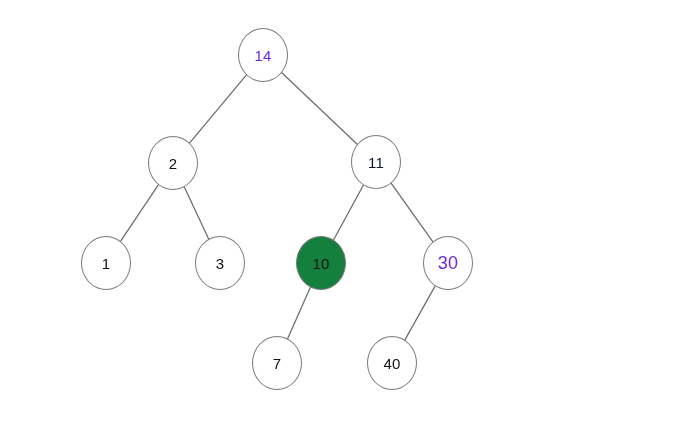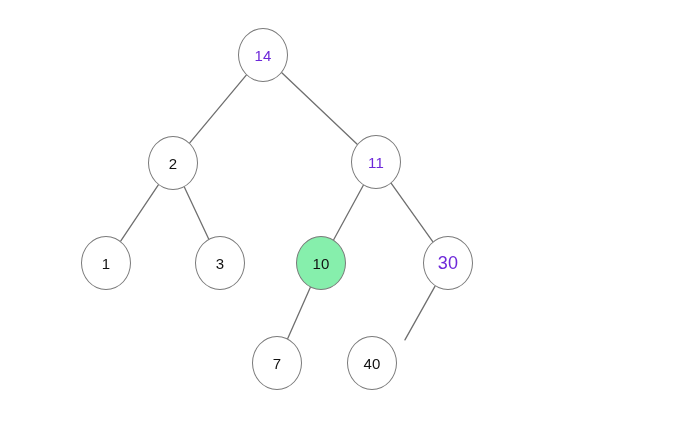--- a/index.html
+++ b/index.html
@@ -56,35 +56,35 @@
       <line x1="310.27" y1="287.39" x2="287.73" y2="338.61" stroke="#6f6f6f" stroke-width="1.3" stroke-linecap="round"></line>
       <line x1="435.06" y1="286.10" x2="404.94" y2="339.90" stroke="#6f6f6f" stroke-width="1.3" stroke-linecap="round"></line>
     </svg>
   <div id="node-layer">
       <div class="tree-node" style="left: 238px; top: 28px; width: 50px; height: 54px; border-color: rgb(122, 122, 122); background: rgb(255, 255, 255); color: #6d28d9; font-size: 15px;">
         <span class="node-label">14</span>
       </div>
       <div class="tree-node" style="left: 148px; top: 136px; width: 50px; height: 54px; border-color: rgb(122, 122, 122); background: rgb(255, 255, 255); color: rgb(17, 17, 17); font-size: 15px;">
         <span class="node-label">2</span>
       </div>
-      <div class="tree-node" style="left: 351px; top: 135px; width: 50px; height: 54px; border-color: rgb(122, 122, 122); background: rgb(255, 255, 255); color: #6d28d9; font-size: 15px;">
+      <div class="tree-node" style="left: 351px; top: 135px; width: 50px; height: 54px; border-color: rgb(122, 122, 122); background: rgb(255, 255, 255); color: #0f172a; font-size: 15px;">
         <span class="node-label">11</span>
       </div>
       <div class="tree-node" style="left: 81px; top: 236px; width: 50px; height: 54px; border-color: rgb(122, 122, 122); background: rgb(255, 255, 255); color: rgb(17, 17, 17); font-size: 15px;">
         <span class="node-label">1</span>
       </div>
       <div class="tree-node" style="left: 195px; top: 236px; width: 50px; height: 54px; border-color: rgb(122, 122, 122); background: rgb(255, 255, 255); color: rgb(17, 17, 17); font-size: 15px;">
         <span class="node-label">3</span>
       </div>
-      <div class="tree-node" style="left: 296px; top: 236px; width: 50px; height: 54px; border-color: rgb(122, 122, 122); background: #86efac; color: rgb(17, 17, 17); font-size: 15px;">
+      <div class="tree-node" style="left: 296px; top: 236px; width: 50px; height: 54px; border-color: rgb(122, 122, 122); background: #15803d; color: rgb(17, 17, 17); font-size: 15px;">
         <span class="node-label">10</span>
       </div>
       <div class="tree-node" style="left: 423px; top: 236px; width: 50px; height: 54px; border-color: rgb(122, 122, 122); background: rgb(255, 255, 255); color: #6d28d9; font-size: 18px;">
         <span class="node-label">30</span>
       </div>
       <div class="tree-node" style="left: 252px; top: 336px; width: 50px; height: 54px; border-color: rgb(122, 122, 122); background: rgb(255, 255, 255); color: rgb(17, 17, 17); font-size: 15px;">
         <span class="node-label">7</span>
       </div>
-      <div class="tree-node" style="left: 347px; top: 336px; width: 50px; height: 54px; border-color: rgb(122, 122, 122); background: rgb(255, 255, 255); color: rgb(17, 17, 17); font-size: 15px;">
+      <div class="tree-node" style="left: 367px; top: 336px; width: 50px; height: 54px; border-color: rgb(122, 122, 122); background: rgb(255, 255, 255); color: rgb(17, 17, 17); font-size: 15px;">
         <span class="node-label">40</span>
       </div>
     </div>
 </div>
 
 </body></html>

